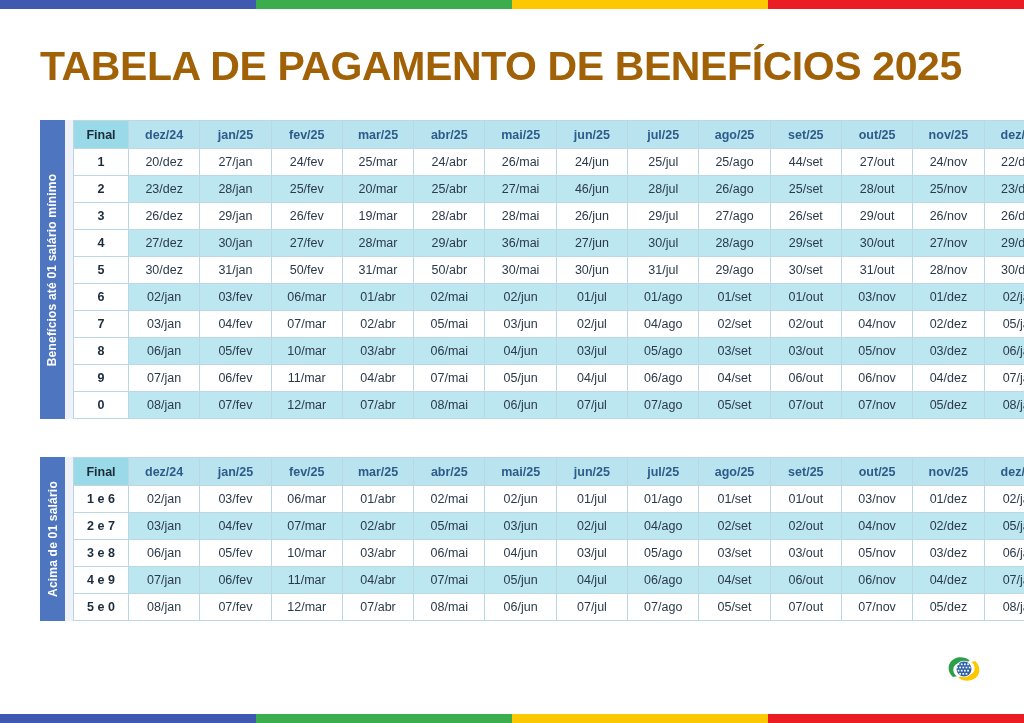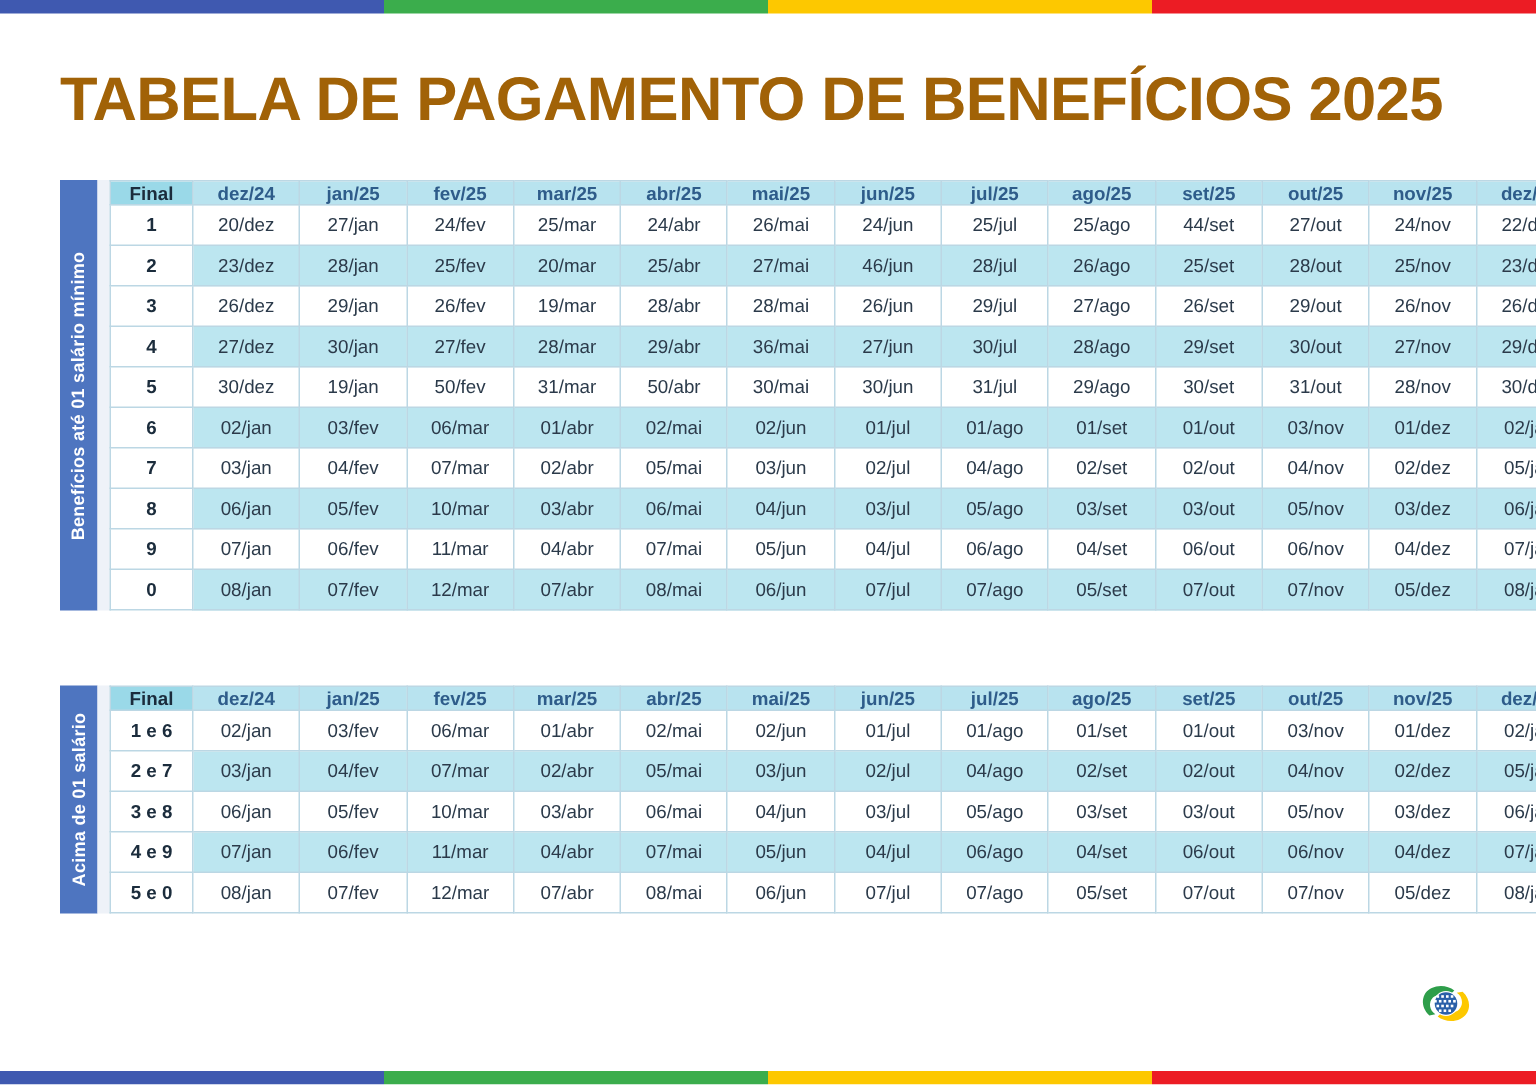--- a/index.html
+++ b/index.html
@@ -92,21 +92,21 @@
     padding: 0;
     color: #2b3a4a;
     white-space: nowrap;
     box-sizing: border-box;
   }
   table.pay-table th {
     color: #2e5c8a;
     font-weight: bold;
     background: #b8e3ef;
     font-size: 12.5px;
-    height: 16px;
+    height: 28px;
   }
   table.pay-table th.final-head {
     background: #9ad9e8;
     color: #1b2c3c;
   }
   
   table.pay-table col.c-final { width: 55px; }
   table.pay-table col.c-month { width: 71.3px; }
 
   
@@ -260,21 +260,21 @@
           <td>30/jul</td>
           <td>28/ago</td>
           <td>29/set</td>
           <td>30/out</td>
           <td>27/nov</td>
           <td>29/dez</td>
         </tr>
         <tr class="row-odd">
           <td class="final-cell">5</td>
           <td>30/dez</td>
-          <td>19/jan</td>
+          <td>31/jan</td>
           <td>50/fev</td>
           <td>31/mar</td>
           <td>50/abr</td>
           <td>30/mai</td>
           <td>30/jun</td>
           <td>31/jul</td>
           <td>29/ago</td>
           <td>30/set</td>
           <td>31/out</td>
           <td>28/nov</td>

